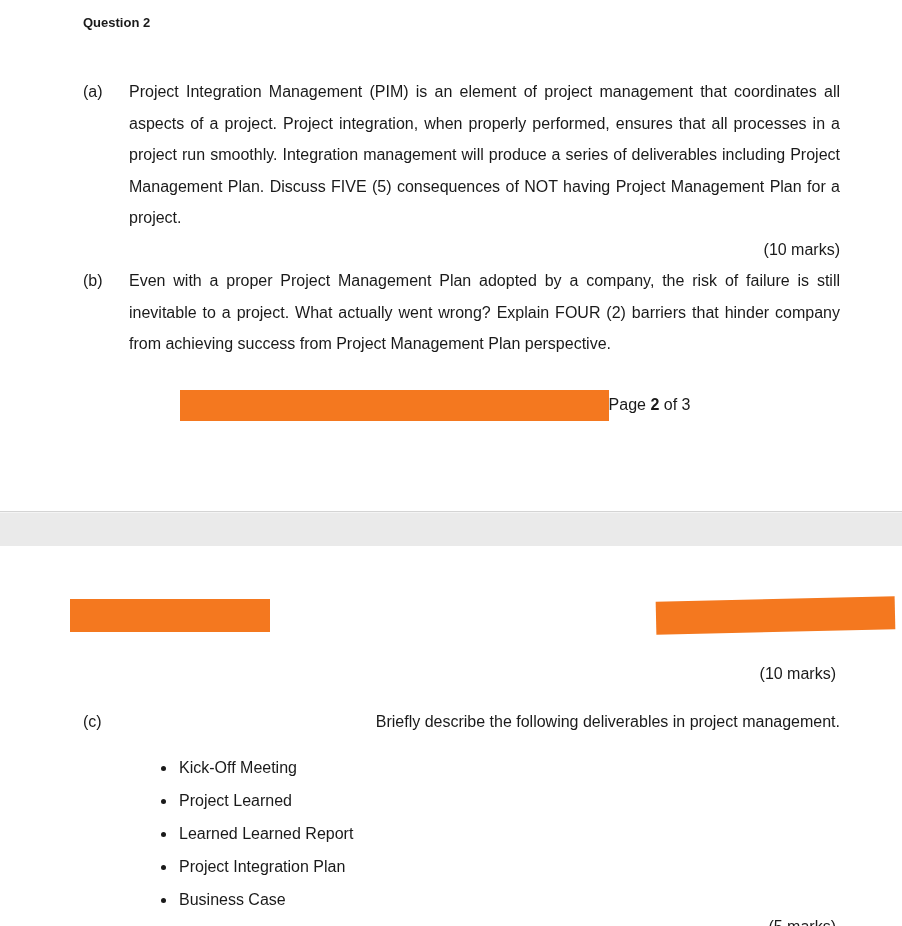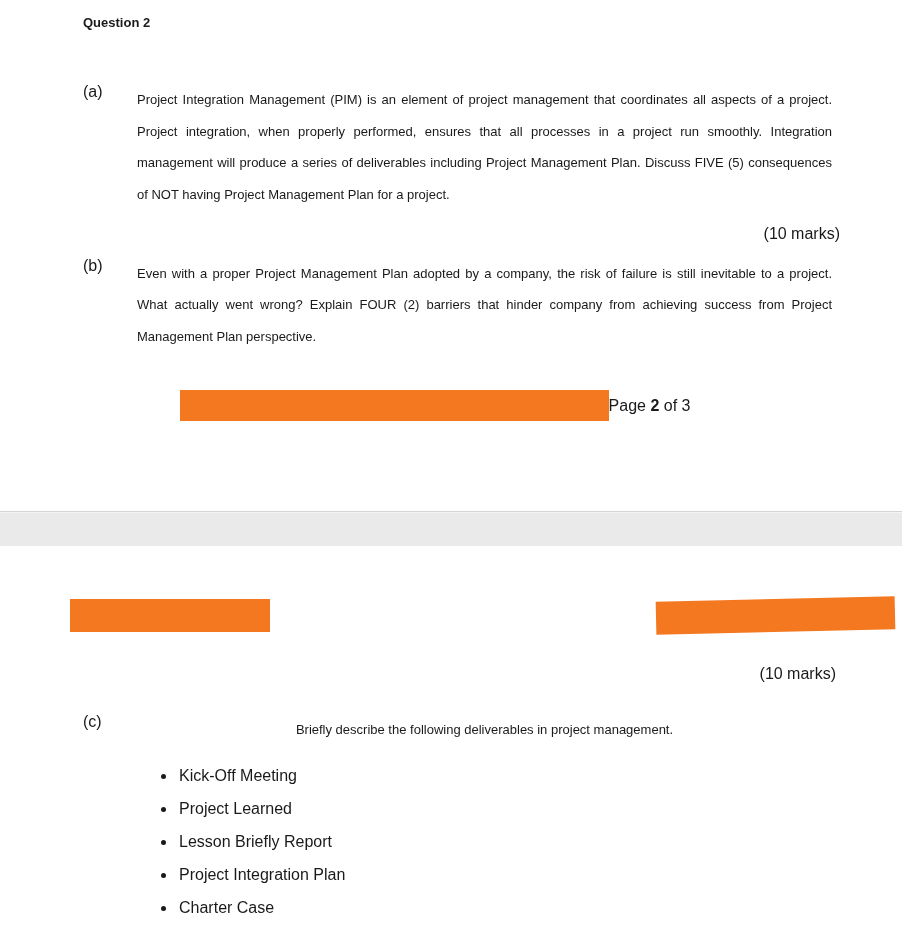--- a/index.html
+++ b/index.html
@@ -38,28 +38,28 @@
     flex: 0 0 46px;
     font-size: 16px;
     line-height: 31.5px;
   }
   .part-c .part-label { line-height: 22px; }
   .part-body {
     flex: 1;
     min-width: 0;
   }
   .part-body p {
-    margin: 8px;
-    font-size: 13px;
+    margin: 0;
+    font-size: 16px;
     line-height: 31.5px;
     text-align: justify;
   }
   .part-c .part-body p {
     line-height: 22px;
-    text-align: center;
+    text-align: right;
   }
   .marks-line {
     font-size: 16px;
     line-height: 31.5px;
     text-align: right;
   }
   .marks-right {
     margin-right: 66px;
     font-size: 16px;
     line-height: 22px;
@@ -158,22 +158,22 @@
 
   <div class="marks-right marks-10b">(10 marks)</div>
 
   <div class="part part-c">
     <div class="part-label">(c)</div>
     <div class="part-body">
       <p>Briefly describe the following deliverables in project management.</p>
       <ul class="deliverables">
         <li>Kick-Off Meeting</li>
         <li>Project Learned</li>
-        <li>Lesson Briefly Report</li>
+        <li>Learned Learned Report</li>
         <li>Project Integration Plan</li>
-        <li>Charter Case</li>
+        <li>Business Case</li>
       </ul>
     </div>
   </div>
 
   <div class="marks-right marks-5c">(5 marks)</div>
 
 </div>
 
 </body></html>

